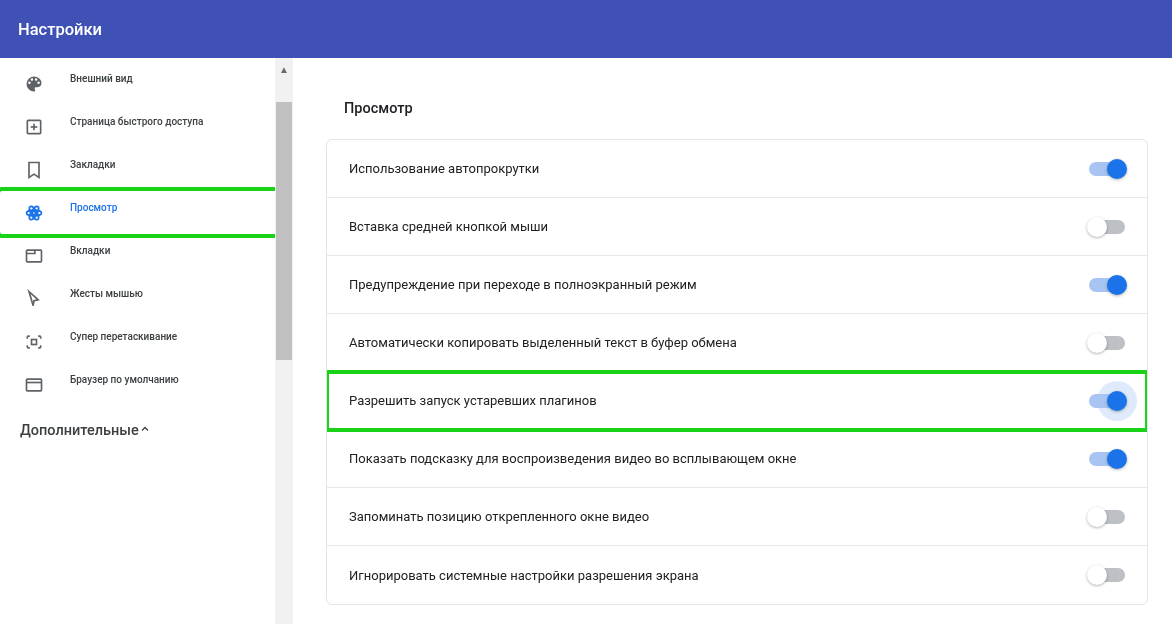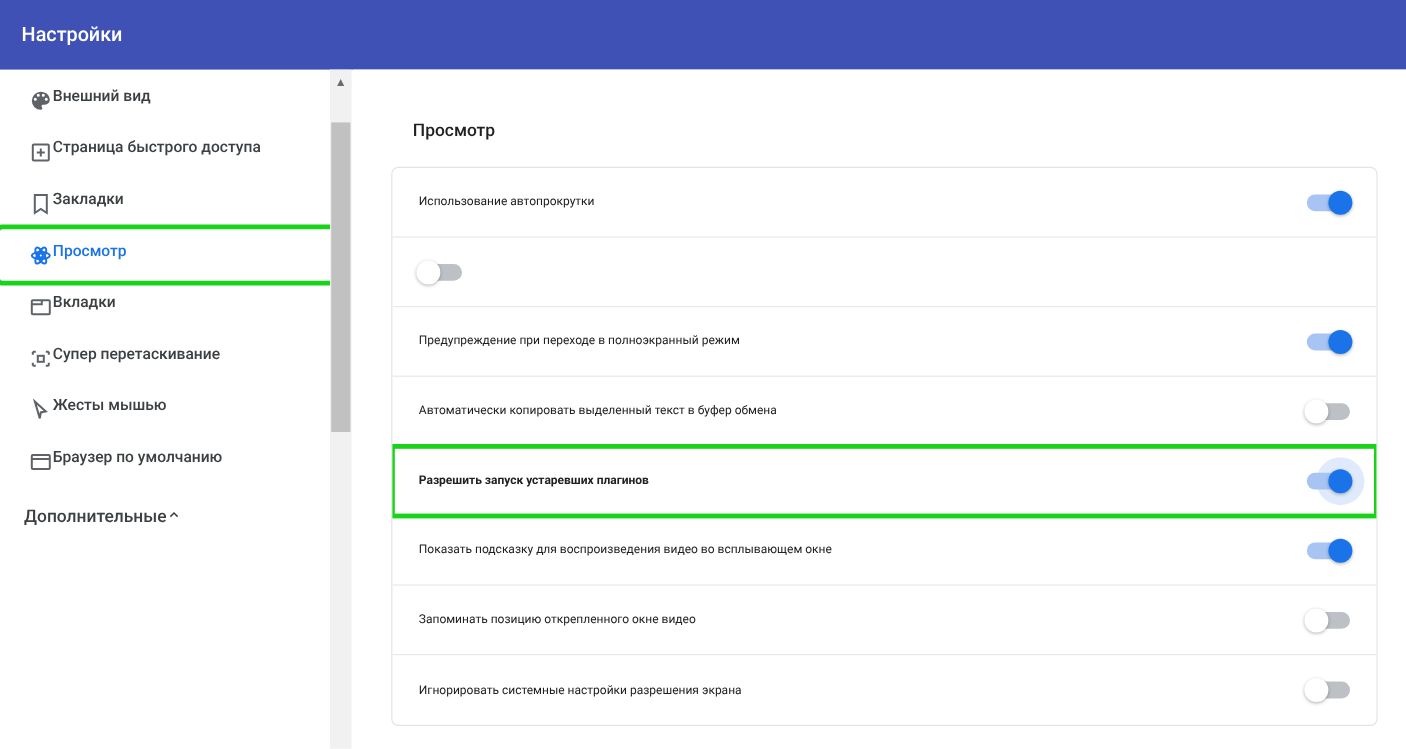--- a/index.html
+++ b/index.html
@@ -10,40 +10,40 @@
 .header-title { color:#fff; font-size:16.5px; font-weight:500; }
 .search-box { flex:1; max-width:816px; height:42px; background:#4a5bc1; border-radius:4px; display:flex; align-items:center; padding:0 16px; gap:16px; margin-left:auto; }
 .search-box input { flex:1; background:transparent; border:none; outline:none; color:#fff; font-size:15px; }
 .search-box input::placeholder { color:#cfd3ea; }
 .search-icon svg { display:block; }
 
 
 .body { display:flex; height:566px; }
 .sidebar-wrap { width:294px; position:relative; padding-top:4px; border-right:1px solid transparent; }
 .sidebar { height:100%; overflow:visible; }
-.sb-item { display:flex; align-items:flex-start; padding:11px 18px 11px 24px; cursor:pointer; font-size:13px; font-weight:500; color:#3c4043; border-radius:0 20px 20px 0; margin-right:14px; }
+.sb-item { display:flex; align-items:flex-start; gap:26px; padding:11px 18px 11px 24px; cursor:pointer; font-size:10px; font-weight:500; color:#3c4043; border-radius:0 20px 20px 0; margin-right:14px; }
 .sb-item .icon { width:20px; height:20px; flex:0 0 20px; display:flex; align-items:center; justify-content:center; color:#5f6368; margin-top:1px; }
 .sb-item.selected { color:#1a73e8; }
 .sb-item.selected .icon { color:#1a73e8; }
 .sb-item.highlight { outline:4px solid #18d318; border-radius:2px; }
 .sb-advanced { display:flex; align-items:center; padding:16px 40px 12px 20px; font-size:14.5px; font-weight:500; color:#3c4043; cursor:pointer; }
 
 
 .scroll-track { position:absolute; right:0; top:0; width:18px; height:580px; background:#f1f1f1; }
 .scroll-thumb { position:absolute; right:1px; top:44px; width:16px; height:258px; background:#c1c1c1; }
 .scroll-arrow { position:absolute; right:2px; width:14px; height:14px; display:flex; align-items:center; justify-content:center; color:#6b6b6b; font-size:10px; }
 .scroll-arrow.up { top:4px; }
 
 
 .content { flex:1; padding:28px 24px 0 32px; background:#fff; }
 .section-title { font-size:14.5px; font-weight:500; color:#202124; margin:14px 0 22px 18px; }
 .panel { border:1px solid #e4e4e4; border-radius:6px; overflow:hidden; background:#fff; }
-.row { display:flex; align-items:center; justify-content:space-between; padding:0 22px; height:58px; border-bottom:1px solid #e8e8e8; font-size:10px; color:#202124; }
+.row { display:flex; align-items:center; justify-content:space-between; padding:0 22px; height:58px; border-bottom:1px solid #e8e8e8; font-size:13px; color:#202124; }
 .row:last-child { border-bottom:none;justify-content:space-between; }
-.row.highlight { outline:4px solid #18d318; outline-offset:-2px;font-weight:bold; }
+.row.highlight { outline:4px solid #18d318; outline-offset:-2px; }
 
 
 .toggle { position:relative; width:36px; height:14px; border-radius:8px; cursor:pointer; flex-shrink:0; }
 .toggle .track { position:absolute; inset:0; border-radius:8px; background:#bdc1c6; }
 .toggle .knob { position:absolute; top:-3px; width:20px; height:20px; border-radius:50%; background:#fff; box-shadow:0 1px 3px rgba(0,0,0,0.3); left:-2px; transition:none; }
 .toggle.on .track { background:#a7c4f2; }
 .toggle.on .knob { background:#1a73e8; left:18px; }
 .toggle.on.glow::before { content:""; position:absolute; top:-13px; left:8px; width:40px; height:40px; border-radius:50%; background:rgba(26,115,232,0.14); }
 
 </style>
@@ -99,33 +99,33 @@
             <svg width="20" height="20" viewBox="0 0 24 24" fill="none" stroke="currentColor" stroke-width="2">
               <rect x="3" y="5" width="18" height="14" rx="1"></rect>
               <path d="M3 9h10v-4"></path>
             </svg>
           </span>
           <span>Вкладки</span>
         </div>
         <div class="sb-item">
           <span class="icon">
             <svg width="20" height="20" viewBox="0 0 24 24" fill="none" stroke="currentColor" stroke-width="2">
+              <path d="M6 3l11 10-5 1-1 6z"></path>
+            </svg>
+          </span>
+          <span>Жесты мышью</span>
+        </div>
+        <div class="sb-item">
+          <span class="icon">
+            <svg width="20" height="20" viewBox="0 0 24 24" fill="none" stroke="currentColor" stroke-width="2">
               <path d="M4 5h3M4 5v3M20 5h-3M20 5v3M4 19h3M4 19v-3M20 19h-3M20 19v-3"></path>
               <rect x="9" y="9" width="6" height="6"></rect>
             </svg>
           </span>
           <span>Супер перетаскивание</span>
-        </div>
-        <div class="sb-item">
-          <span class="icon">
-            <svg width="20" height="20" viewBox="0 0 24 24" fill="none" stroke="currentColor" stroke-width="2">
-              <path d="M6 3l11 10-5 1-1 6z"></path>
-            </svg>
-          </span>
-          <span>Жесты мышью</span>
         </div>
         <div class="sb-item">
           <span class="icon">
             <svg width="20" height="20" viewBox="0 0 24 24" fill="none" stroke="currentColor" stroke-width="2">
               <rect x="3" y="5" width="18" height="14" rx="1"></rect>
               <line x1="3" y1="9" x2="21" y2="9"></line>
             </svg>
           </span>
           <span>Браузер по умолчанию</span>
         </div>
@@ -146,20 +146,21 @@
     <div class="section-title">Просмотр</div>
     <div class="panel" id="panel">
         <div class="row">
           <span>Использование автопрокрутки</span>
           <div class="toggle on">
             <div class="track"></div>
             <div class="knob"></div>
           </div>
         </div>
         <div class="row">
+          <span>Вставка средней кнопкой мыши</span>
           <div class="toggle ">
             <div class="track"></div>
             <div class="knob"></div>
           </div>
         </div>
         <div class="row">
           <span>Предупреждение при переходе в полноэкранный режим</span>
           <div class="toggle on">
             <div class="track"></div>
             <div class="knob"></div>

